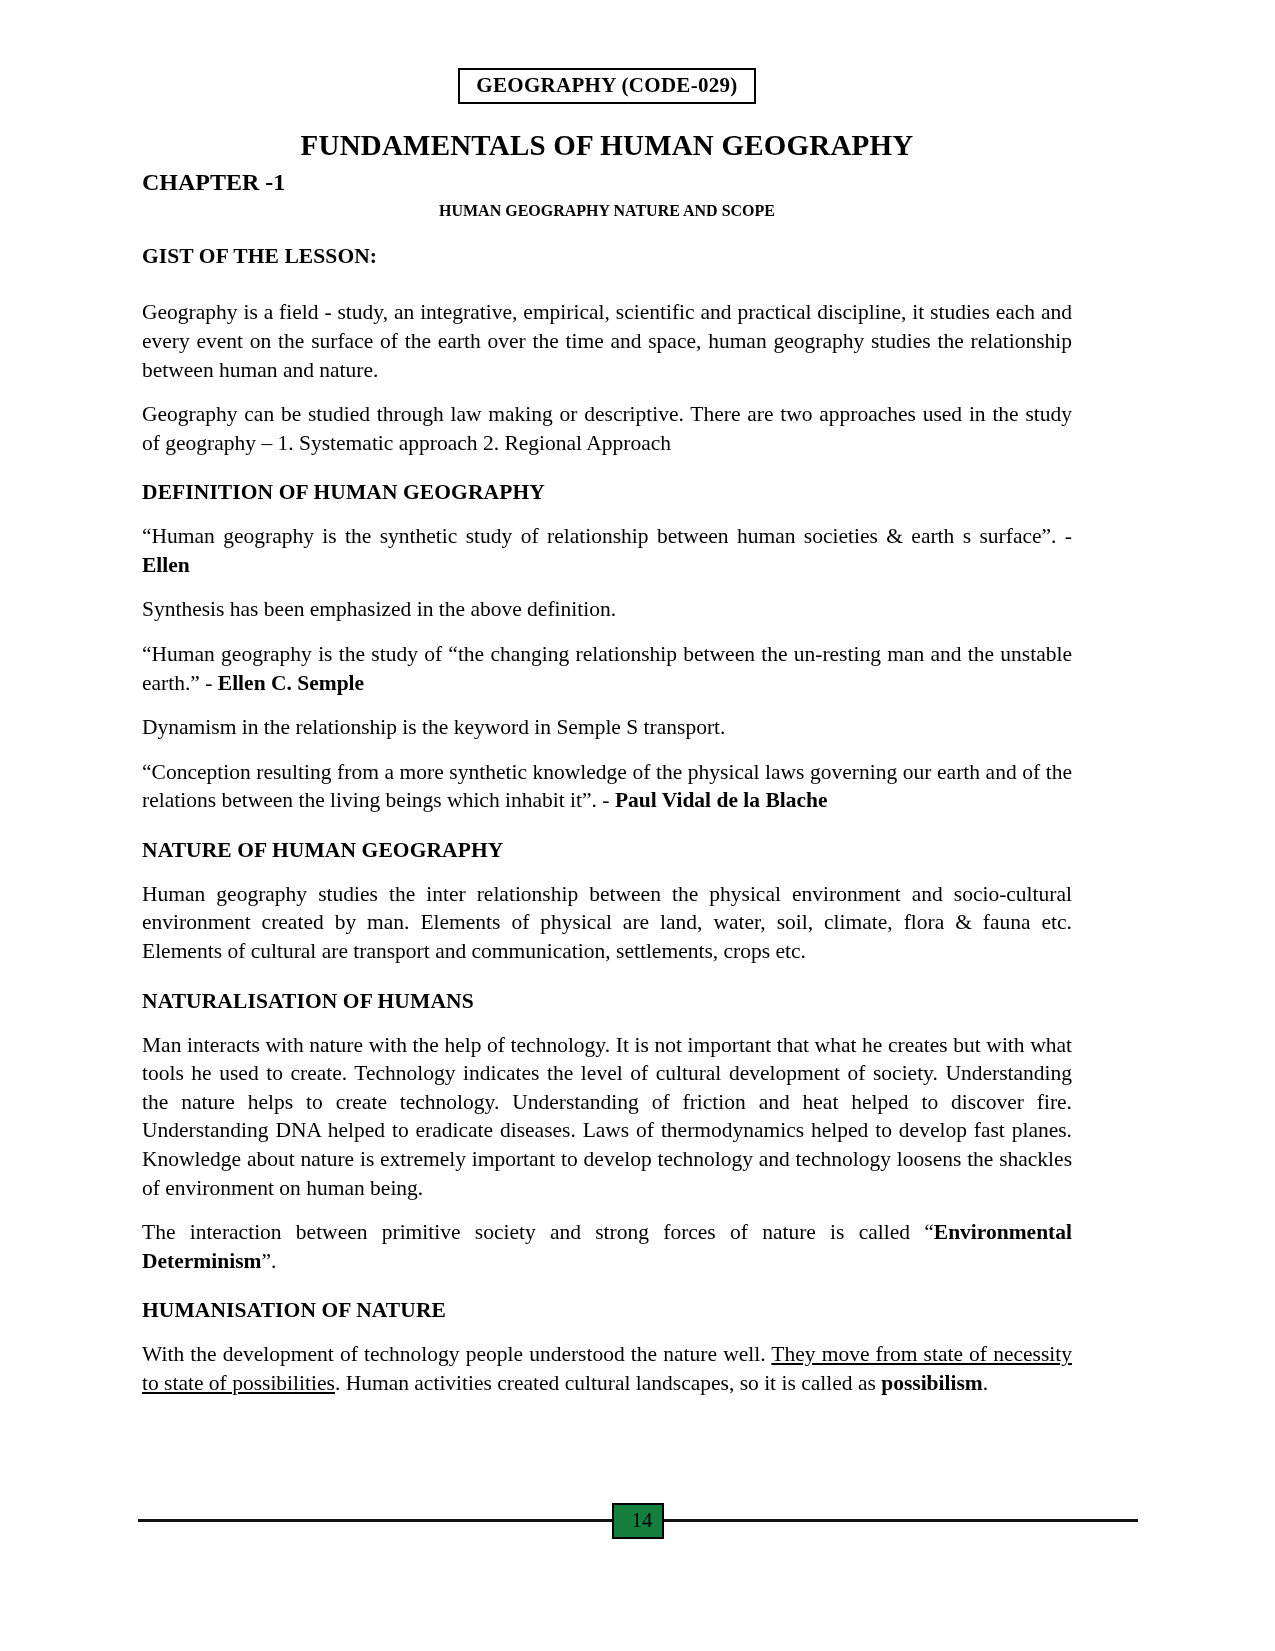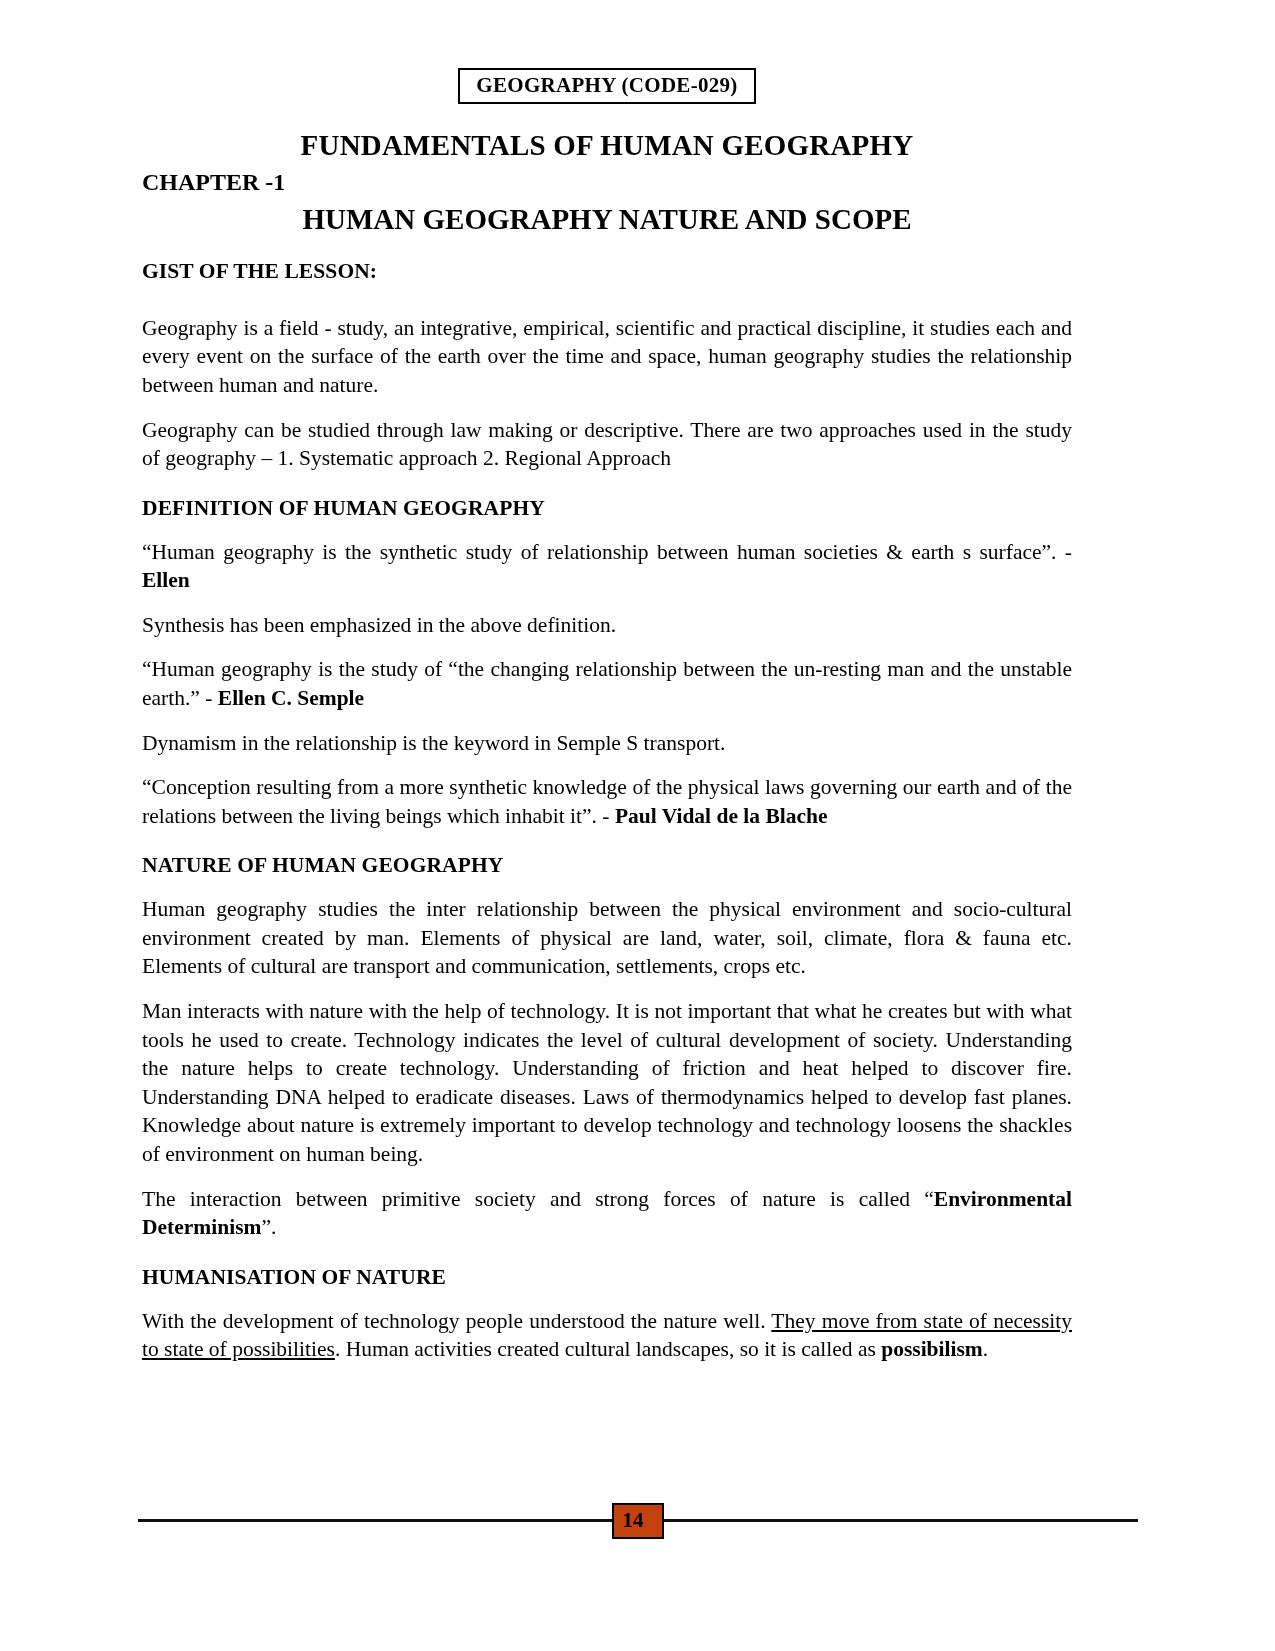--- a/index.html
+++ b/index.html
@@ -53,21 +53,21 @@
   }
   .chapter-title {
     font-weight: bold;
     font-size: 24px;
     margin-top: 6px;
     line-height: 1.18;
   }
   .chapter-subtitle {
     text-align: center;
     font-weight: bold;
-    font-size: 29px;
+    font-size: 16px;
     margin-top: 5px;
     line-height: 1.18;
   }
 
   
   .heading {
     font-weight: bold;
     font-size: 21.5px;
     margin-top: 22px;
     margin-bottom: 0;
@@ -101,28 +101,27 @@
     top: 22px;
     width: 1000px;
     height: 0;
     border-top: 3px solid #111;
   }
   .footer-page {
     position: absolute;
     left: 50%;
     top: 6px;
     transform: translateX(-50%);
-    background: #c2410c;
+    background: #15803d;
     border: 2px solid #000;
     min-width: 30px;
-    text-align: left;
+    text-align: right;
     font-size: 21px;
     line-height: 1.35;
     padding: 1px 9px 3px 9px;
-    font-weight: bold;
   }
 </style>
 </head>
 <body>
 
 <div class="page">
 
   <div class="content">
 
     <div class="code-box-wrap">
@@ -150,20 +149,21 @@
     <p class="para"><span>“Human geography is the study of “the changing relationship between the un-resting man and the unstable earth.” - </span><b>Ellen C. Semple</b></p>
 
     <p class="para">Dynamism in the relationship is the keyword in Semple  S transport.</p>
 
     <p class="para"><span>“Conception resulting from a more synthetic knowledge of the physical laws governing our earth and of the relations between the living beings which inhabit it”. - </span><b>Paul Vidal de la Blache</b></p>
 
     <div class="heading">NATURE OF HUMAN GEOGRAPHY</div>
 
     <p class="para">Human geography studies the inter relationship between the physical environment and socio-cultural environment created by man. Elements of physical are land, water, soil, climate, flora &amp; fauna etc. Elements of cultural are transport and communication, settlements, crops etc.</p>
 
+    <div class="heading">NATURALISATION OF HUMANS</div>
 
     <p class="para">Man interacts with nature with the help of technology. It is not important that what he creates but with what tools he used to create.  Technology indicates the level of cultural development of society. Understanding the nature helps to create technology. Understanding of friction and heat helped to discover fire.  Understanding DNA helped to eradicate diseases. Laws of thermodynamics helped to develop fast planes.  Knowledge about nature is extremely important to develop technology and technology loosens the shackles of environment on human being.</p>
 
     <p class="para"><span>The interaction between primitive society and strong forces of nature is called “</span><b>Environmental Determinism</b><span>”.</span></p>
 
     <div class="heading">HUMANISATION OF NATURE</div>
 
     <p class="para"><span>With the development of technology people understood the nature well. </span><span class="u">They move from state of necessity to state of possibilities</span><span>. Human activities created cultural landscapes, so it is called as </span><b>possibilism</b><span>.</span></p>
 
   </div>

